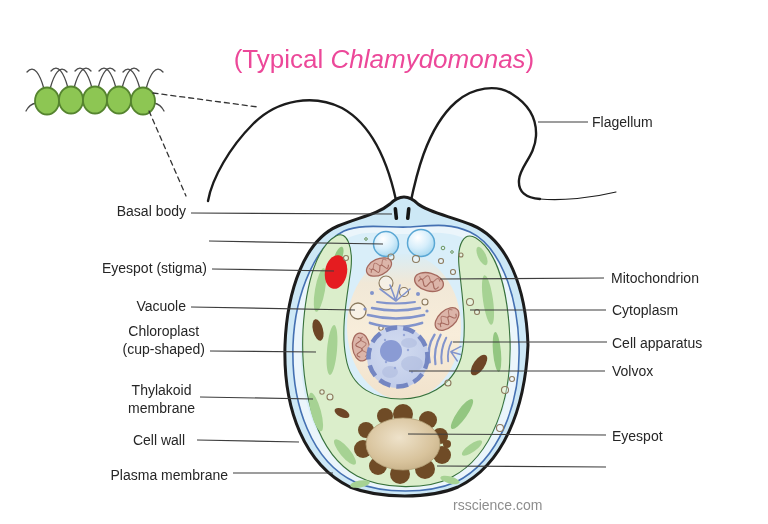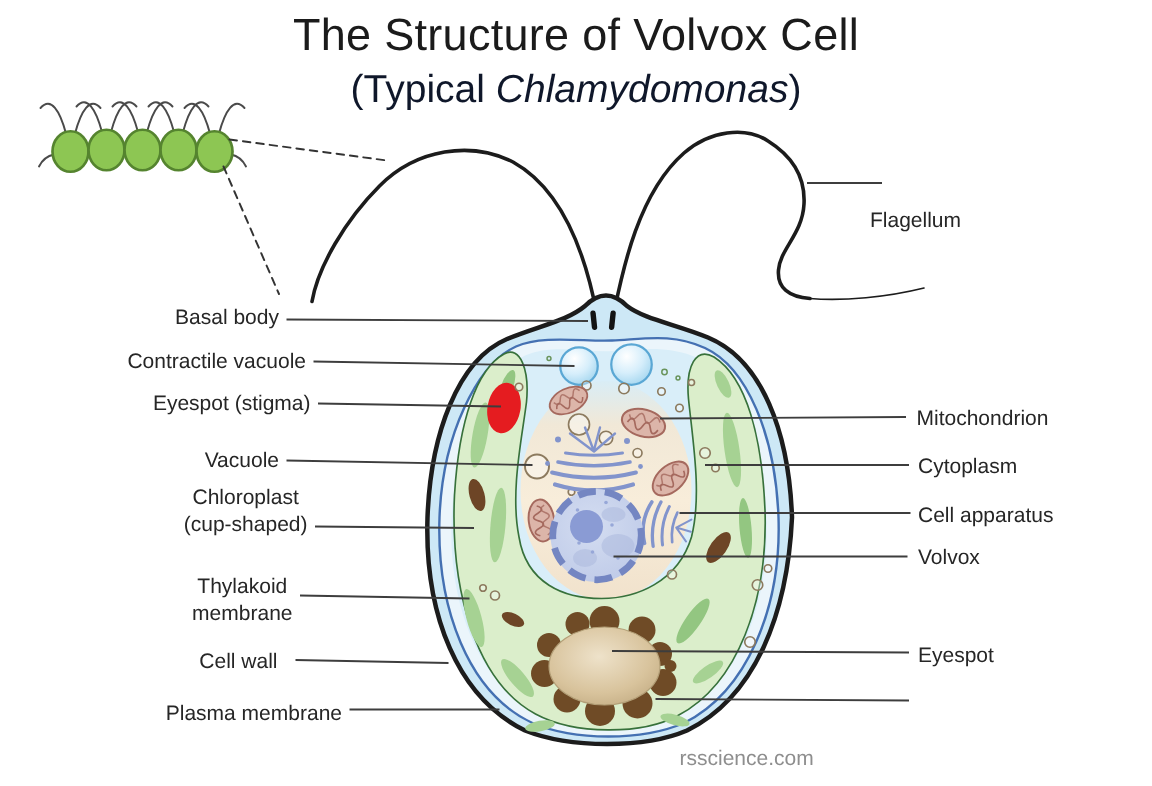--- a/index.html
+++ b/index.html
@@ -2,37 +2,37 @@
 <html><head>
 <meta charset="utf-8">
 <style>
   html,body{margin:0;padding:0;background:#fff;}
   #stage{position:relative;width:768px;height:524px;background:#ffffff;overflow:hidden;
          font-family:"Liberation Sans", sans-serif;}
   #diagram{position:absolute;left:0;top:0;width:768px;height:524px;}
   .title{position:absolute;left:0;right:0;top:7px;text-align:center;
          font-size:30px;color:#1b1b1b;letter-spacing:.2px;}
   .subtitle{position:absolute;left:0;right:0;top:44px;text-align:center;
-         font-size:26px;color:#0f172a;}
+         font-size:26px;color:#ec4899;}
   .subtitle .it{font-style:italic;}
   .lbl{position:absolute;font-size:14px;line-height:18px;color:#262626;white-space:nowrap;}
   .l-right{text-align:right;}
   .l-center{text-align:center;}
   .watermark{position:absolute;left:453px;top:497px;font-size:14px;color:#8e8e8e;}
   
   #lb-basal{right:582px;top:202px;}
   #lb-cv{right:564px;top:231px;}
   #lb-eye{right:561px;top:259px;}
   #lb-vac{right:582px;top:297px;margin-left:29px;}
   #lb-chl{right:563px;top:322px;}
   #lb-thy{right:573px;top:381px;text-align:center;}
   #lb-wall{right:583px;top:431px;}
   #lb-pm{right:540px;top:466px;}
   
-  #lb-fla{left:580px;top:113px;margin-top:24px;}
+  #lb-fla{left:592px;top:113px;}
   #lb-mit{left:611px;top:269px;}
   #lb-cyt{left:612px;top:301px;}
   #lb-gol{left:612px;top:334px;}
   #lb-nuc{left:612px;top:362px;}
   #lb-pyr{left:612px;top:427px;}
   #lb-sta{left:612px;top:458px;}
 </style>
 </head>
 <body>
 
@@ -244,25 +244,23 @@
       <line x1="538" y1="122" x2="588" y2="122"></line>
       <line x1="440" y1="279" x2="604" y2="278"></line>
       <line x1="470" y1="310" x2="606" y2="310"></line>
       <line x1="453" y1="342" x2="607" y2="342"></line>
       <line x1="409" y1="371" x2="605" y2="371"></line>
       <line x1="408" y1="434" x2="606" y2="435"></line>
       <line x1="437" y1="466" x2="606" y2="467"></line>
     </g>
   </svg>
 
-  <div class="title">The Structure of Volvox Cell</div>
   <div class="subtitle"><span>(Typical </span><span class="it">Chlamydomonas</span><span>)</span></div>
 
   <div class="lbl l-right" id="lb-basal">Basal body</div>
-  <div class="lbl l-right" id="lb-cv">Contractile vacuole</div>
   <div class="lbl l-right" id="lb-eye">Eyespot (stigma)</div>
   <div class="lbl l-right" id="lb-vac">Vacuole</div>
   <div class="lbl l-center" id="lb-chl">
     <div>Chloroplast</div>
     <div>(cup-shaped)</div>
   </div>
   <div class="lbl l-center" id="lb-thy">
     <div>Thylakoid</div>
     <div>membrane</div>
   </div>

